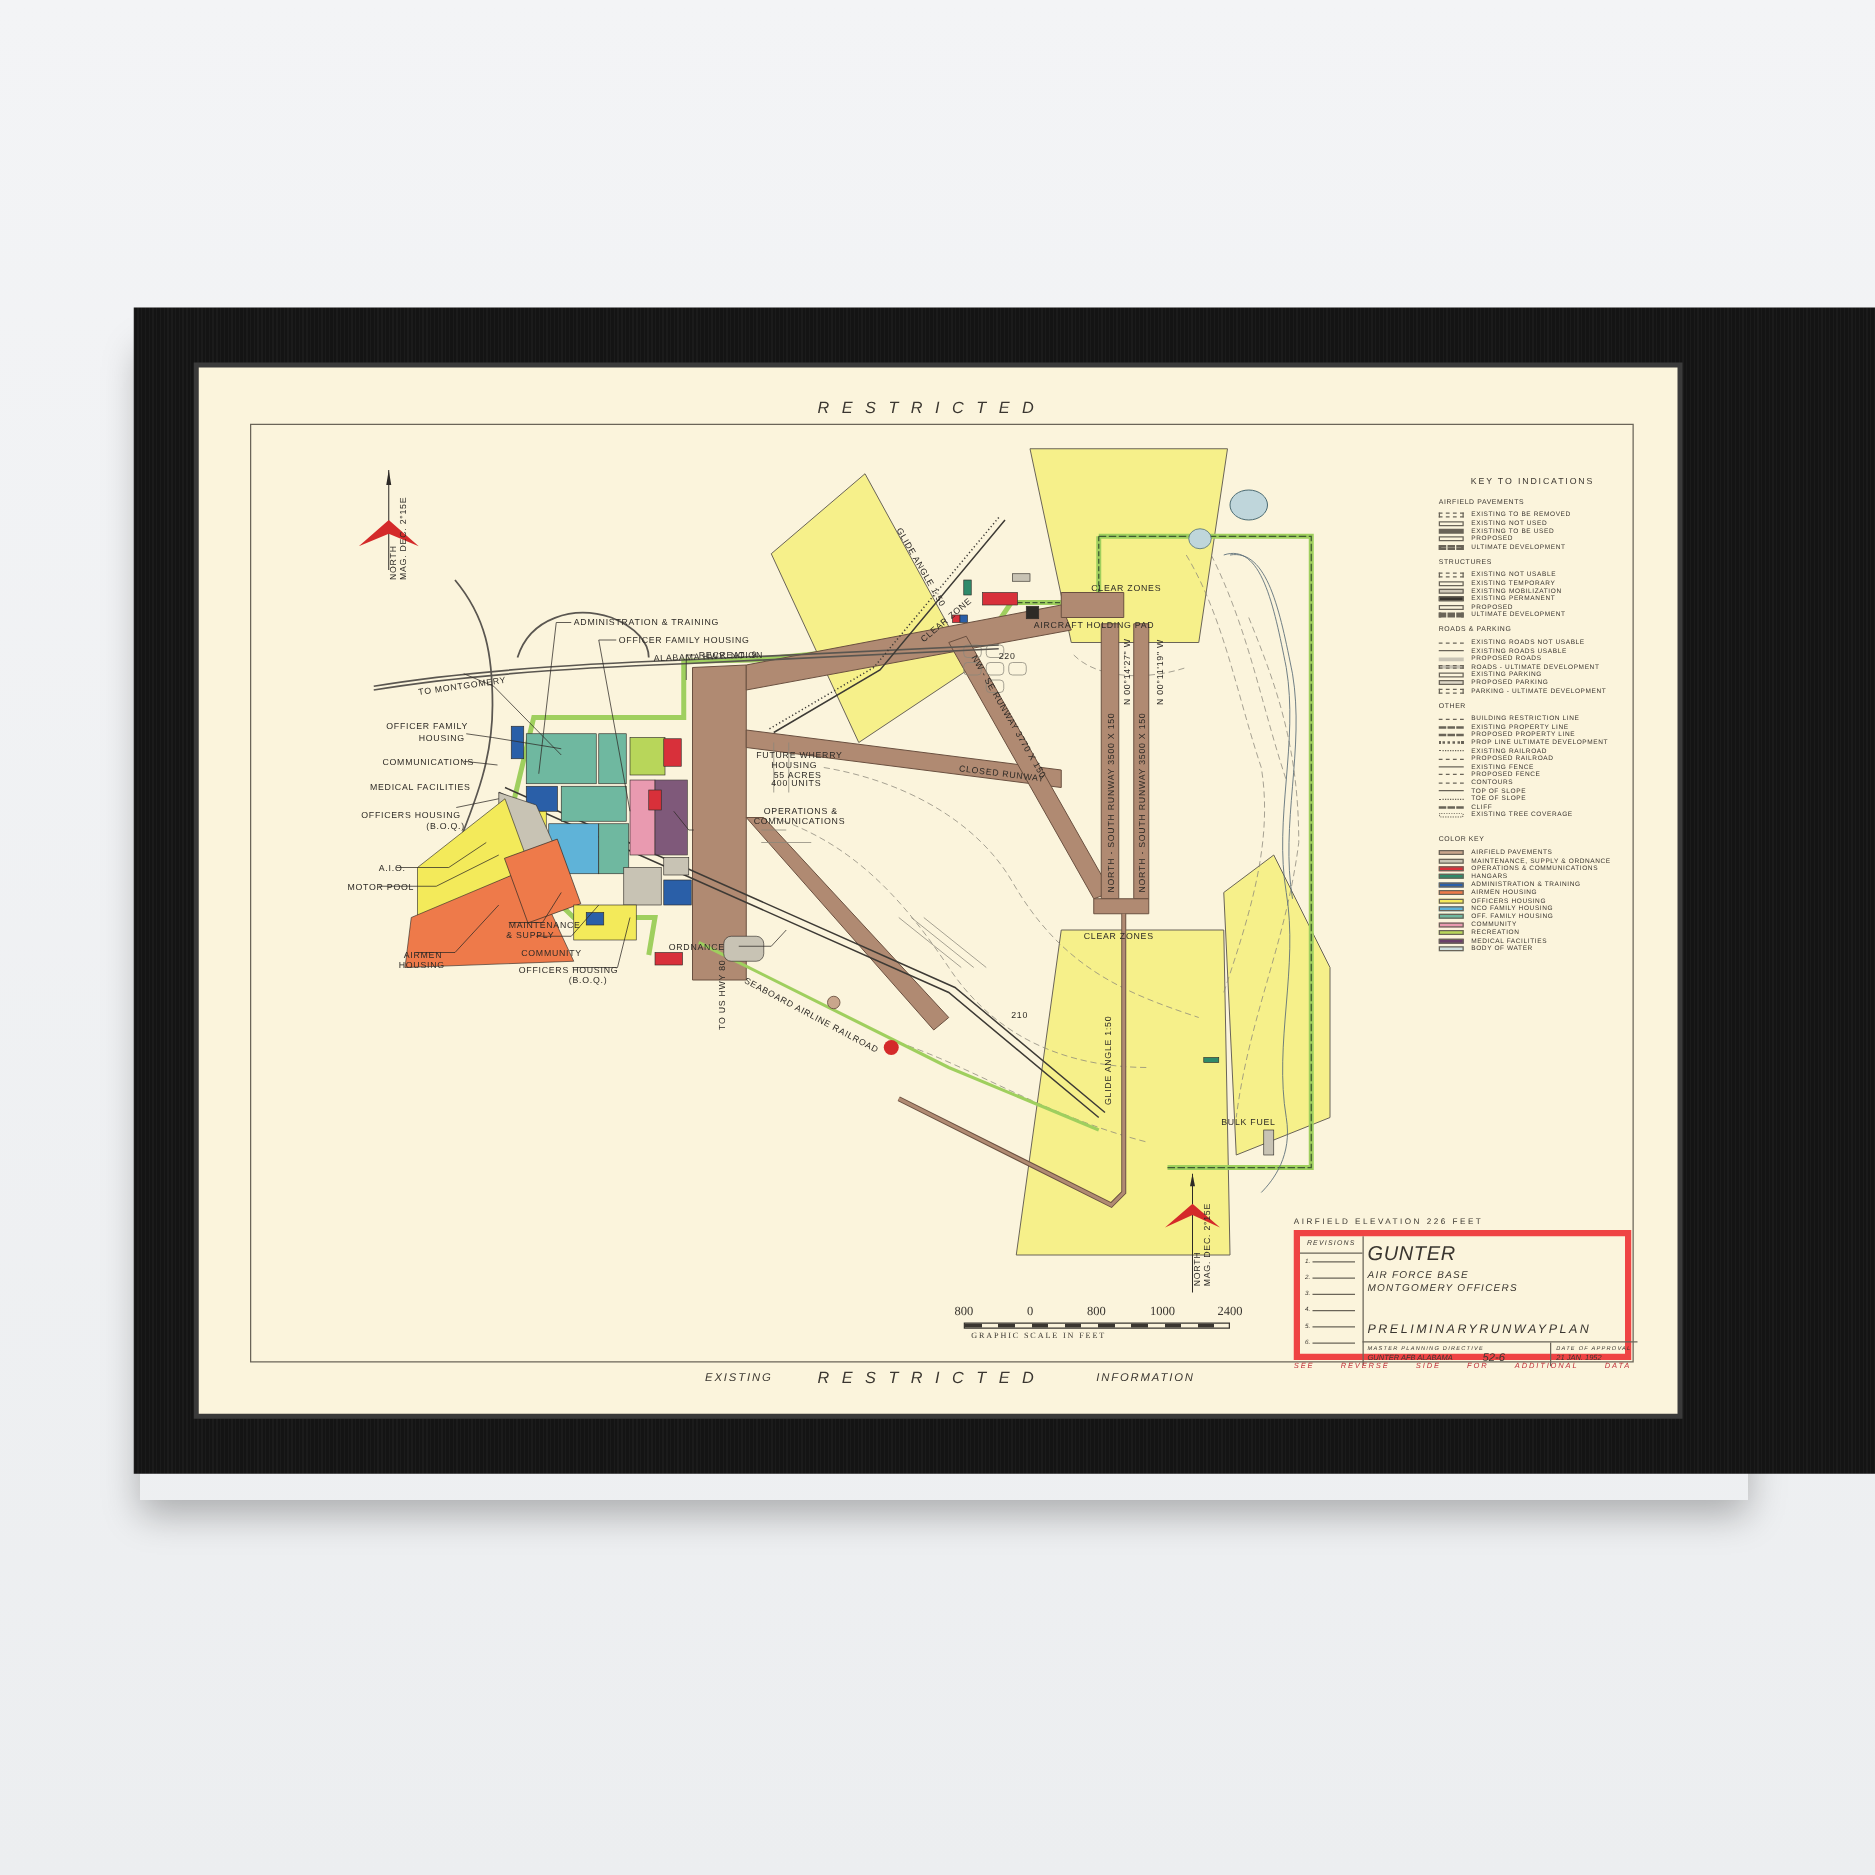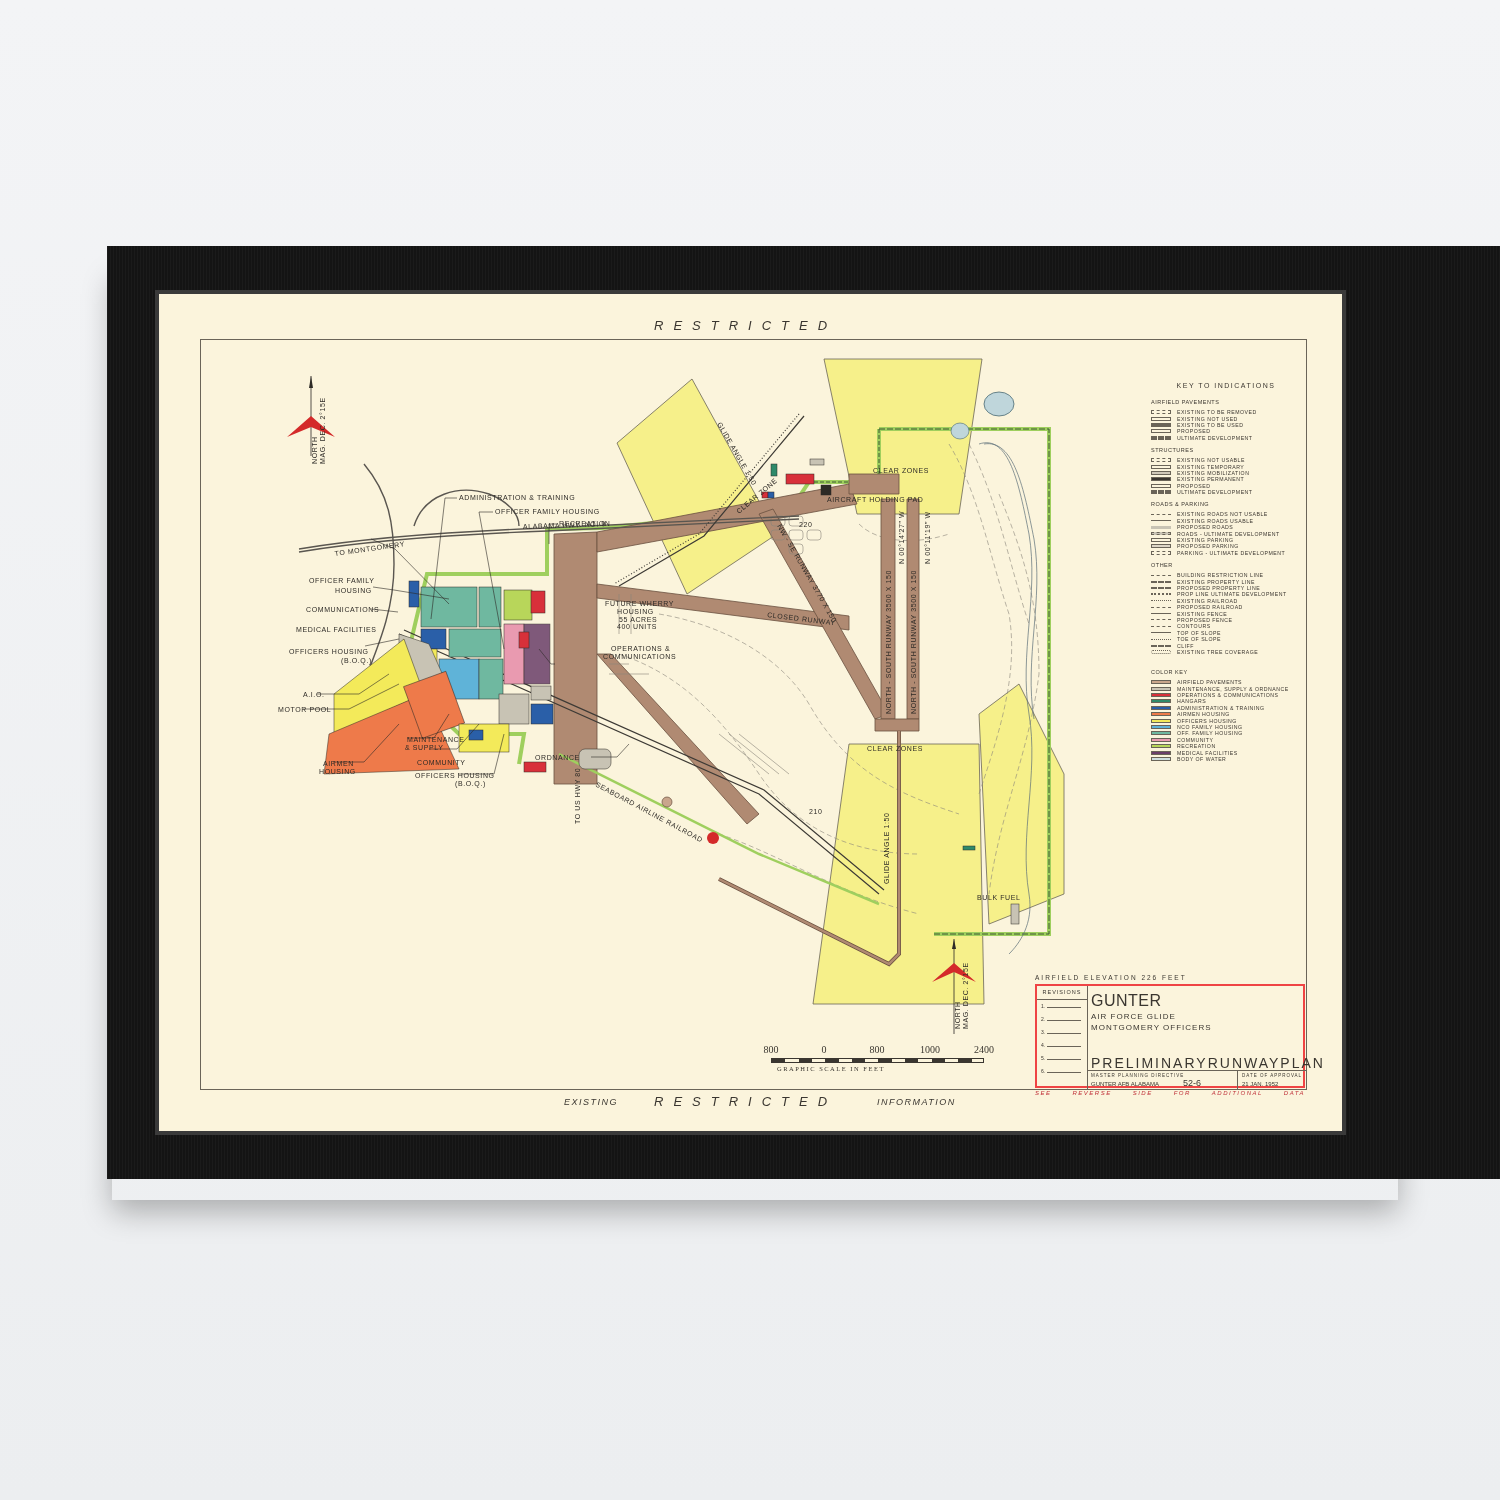--- a/index.html
+++ b/index.html
@@ -16,29 +16,29 @@
   svg.map { position:absolute; left:0; top:0; }
   .lbl { font-family:"Liberation Sans", sans-serif; fill:#2d2a26; font-size:7px; letter-spacing:0.6px; }
   .key { position:absolute; left:992px; top:88px; width:150px; font-size:5.2px; color:#3b3630; letter-spacing:0.5px; }
   .key h4 { margin:0 0 10px 0; text-align:center; font-size:7px; font-weight:normal; letter-spacing:1.5px; }
   .key .sec { margin:6px 0 4px 0; font-size:5.5px; }
   .key .row { display:flex; align-items:center; height:6.4px; }
   .key .sw { width:20px; height:4px; margin-right:6px; border:1px solid #6a6458; box-sizing:border-box; }
   .key .ln { width:20px; height:0; margin-right:6px; border-top:1px dashed #6a6458; }
   .titleblock { position:absolute; left:876px; top:690px; width:270px; height:105px; font-size:7px; color:#3a3630; }
   .tb-elev { position:absolute; left:0; top:-10px; font-size:6.5px; letter-spacing:2px; }
-  .tb-box { position:absolute; left:0; top:0; width:270px; height:104px; border:2px solid #ef4444; box-sizing:border-box; }
+  .tb-box { position:absolute; left:0; top:0; width:270px; height:104px; border:5px solid #ef4444; box-sizing:border-box;font-style:italic; }
   .tb-rev { position:absolute; left:0; top:0; width:50px; height:103px; border-right:1px solid #6a6458; }
   .tb-rev .hd { height:13px; border-bottom:1px solid #6a6458; font-size:5.5px; letter-spacing:1px; text-align:center; line-height:13px; }
   .tb-rev .ln { font-size:5px; height:13px; line-height:13px; padding-left:4px; }
   .tb-rev .ln span.u { display:inline-block; width:34px; border-bottom:1px solid #6a6458; margin-left:2px; }
   .tb-main { position:absolute; left:54px; top:6px; }
   .tb-gunter { font-size:16px; letter-spacing:0.5px; color:#3a3630; }
   .tb-sub { font-size:8px; letter-spacing:1px; margin-top:2px; }
-  .tb-plan { position:absolute; left:54px; top:69px; width:212px; font-size:14px; letter-spacing:2px; display:flex; justify-content:space-between; }
+  .tb-plan { position:absolute; left:54px; top:69px; width:212px; font-size:10px; letter-spacing:2px; display:flex; justify-content:flex-start; }
   .tb-bottom { position:absolute; left:50px; top:84px; width:220px; height:20px; border-top:1px solid #6a6458; }
   .tb-bl { position:absolute; left:4px; top:2px; font-size:4.5px; letter-spacing:1px; }
   .tb-bv { position:absolute; left:4px; top:10px; font-size:6px; }
   .tb-dir { position:absolute; left:96px; top:7px; font-size:9px; }
   .tb-date { position:absolute; left:150px; top:0; width:70px; height:19px; border-left:1px solid #6a6458; }
   .tb-see { position:absolute; left:0; top:106px; width:270px; display:flex; justify-content:space-between; font-style:italic; font-size:6px; color:#c0313a; letter-spacing:1.5px; }
   .scale { position:absolute; left:606px; top:750px; font-size:10px; color:#3a3630;font-family:Liberation Serif, serif; }
   .scale .ticks { position:relative; width:230px; height:14px; }
   .scale .ticks span { position:absolute; top:0; transform:translateX(-50%); }
   .scale .bar { position:relative; width:213px; height:5px; margin-left:6px; border:1px solid #3a3630; box-sizing:border-box;
@@ -463,21 +463,21 @@
             <div class="hd">REVISIONS</div>
             <div class="ln"><span>1.</span><span class="u"></span></div>
             <div class="ln"><span>2.</span><span class="u"></span></div>
             <div class="ln"><span>3.</span><span class="u"></span></div>
             <div class="ln"><span>4.</span><span class="u"></span></div>
             <div class="ln"><span>5.</span><span class="u"></span></div>
             <div class="ln"><span>6.</span><span class="u"></span></div>
           </div>
           <div class="tb-main">
             <div class="tb-gunter">GUNTER</div>
-            <div class="tb-sub">AIR FORCE GLIDE</div>
+            <div class="tb-sub">AIR FORCE BASE</div>
             <div class="tb-sub">MONTGOMERY OFFICERS</div>
           </div>
           <div class="tb-plan">
             <span>PRELIMINARY</span>
             <span>RUNWAY</span>
             <span>PLAN</span>
           </div>
           <div class="tb-bottom">
             <div class="tb-bl">MASTER PLANNING DIRECTIVE</div>
             <div class="tb-bv">GUNTER AFB ALABAMA</div>

